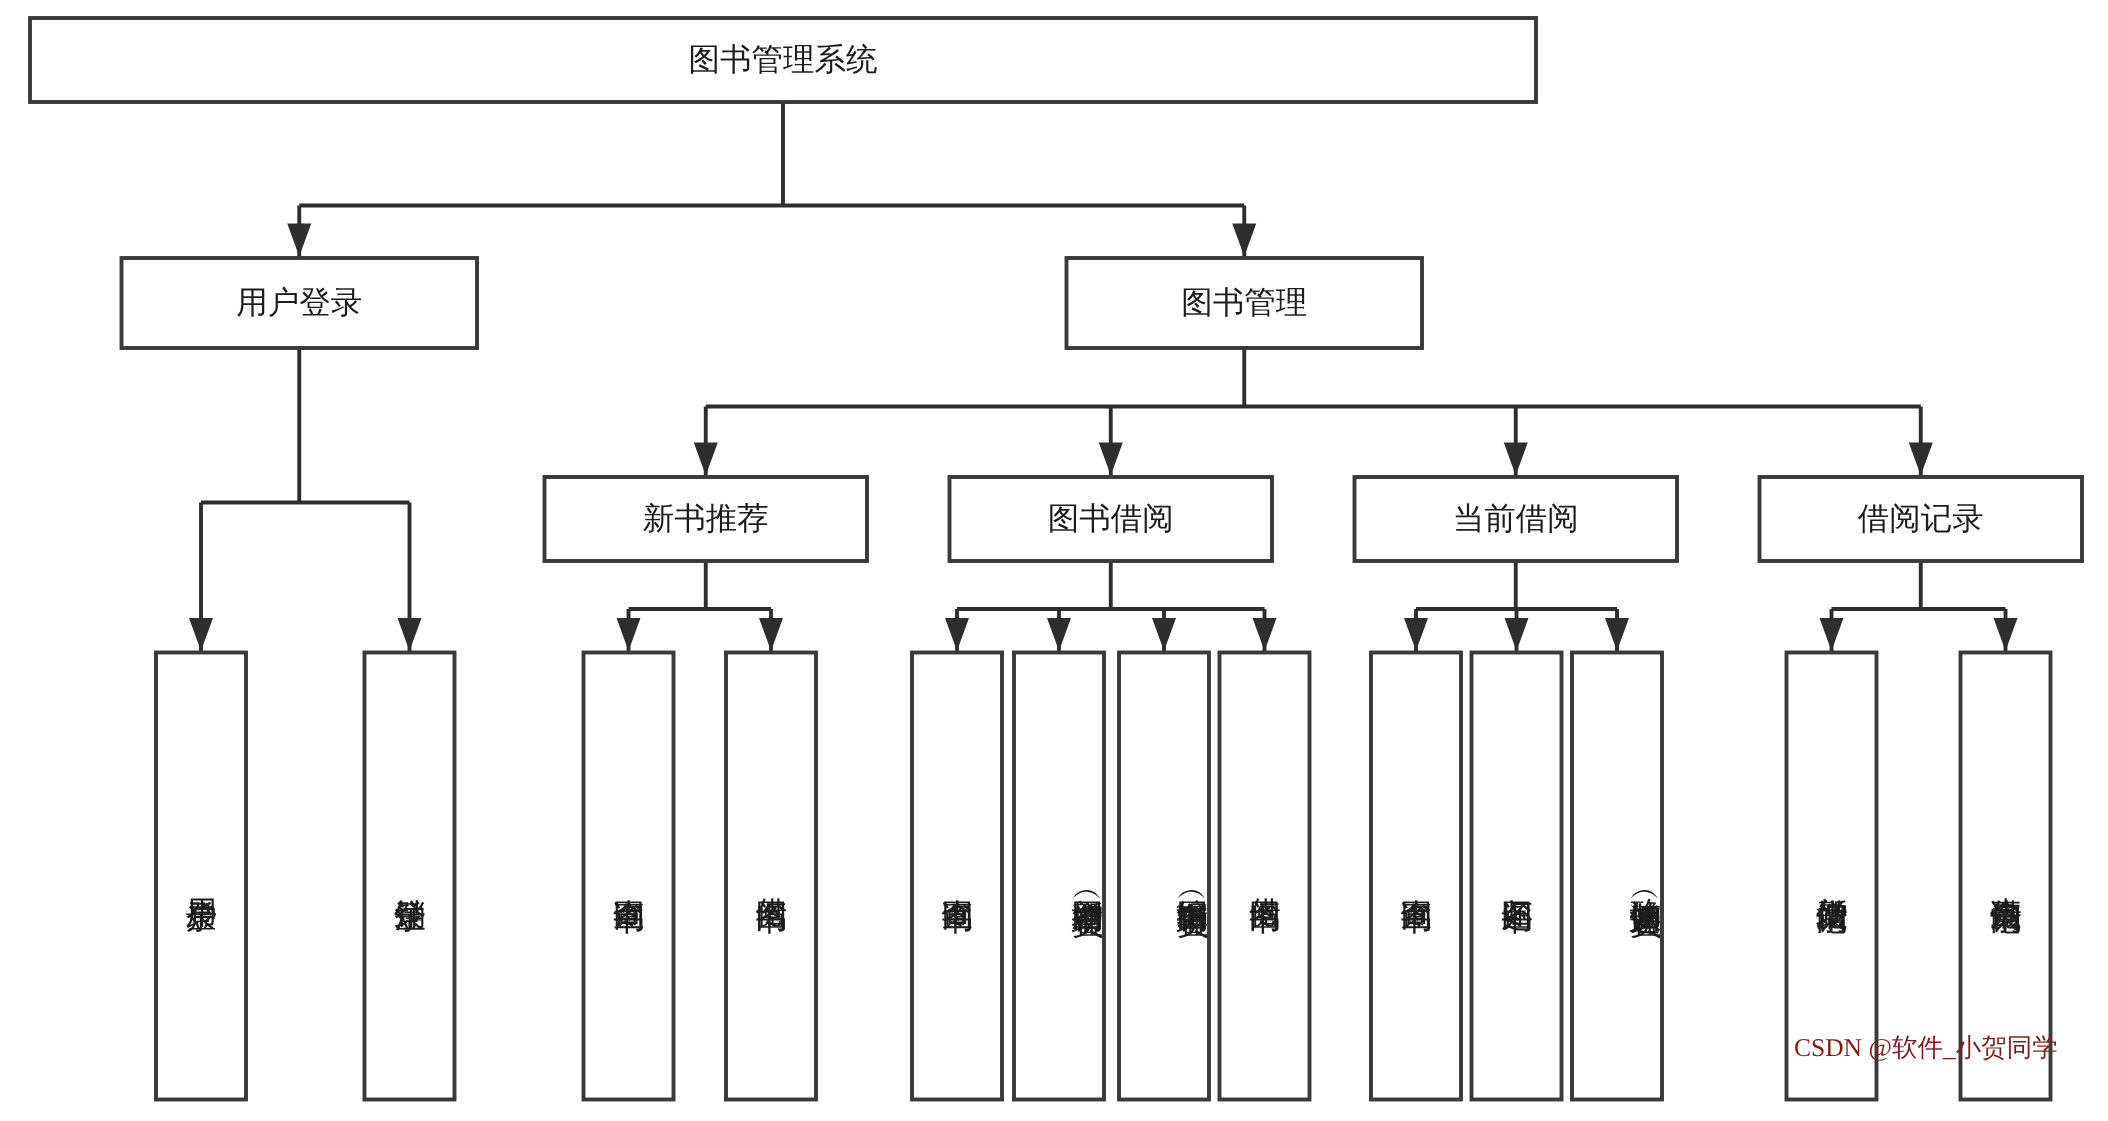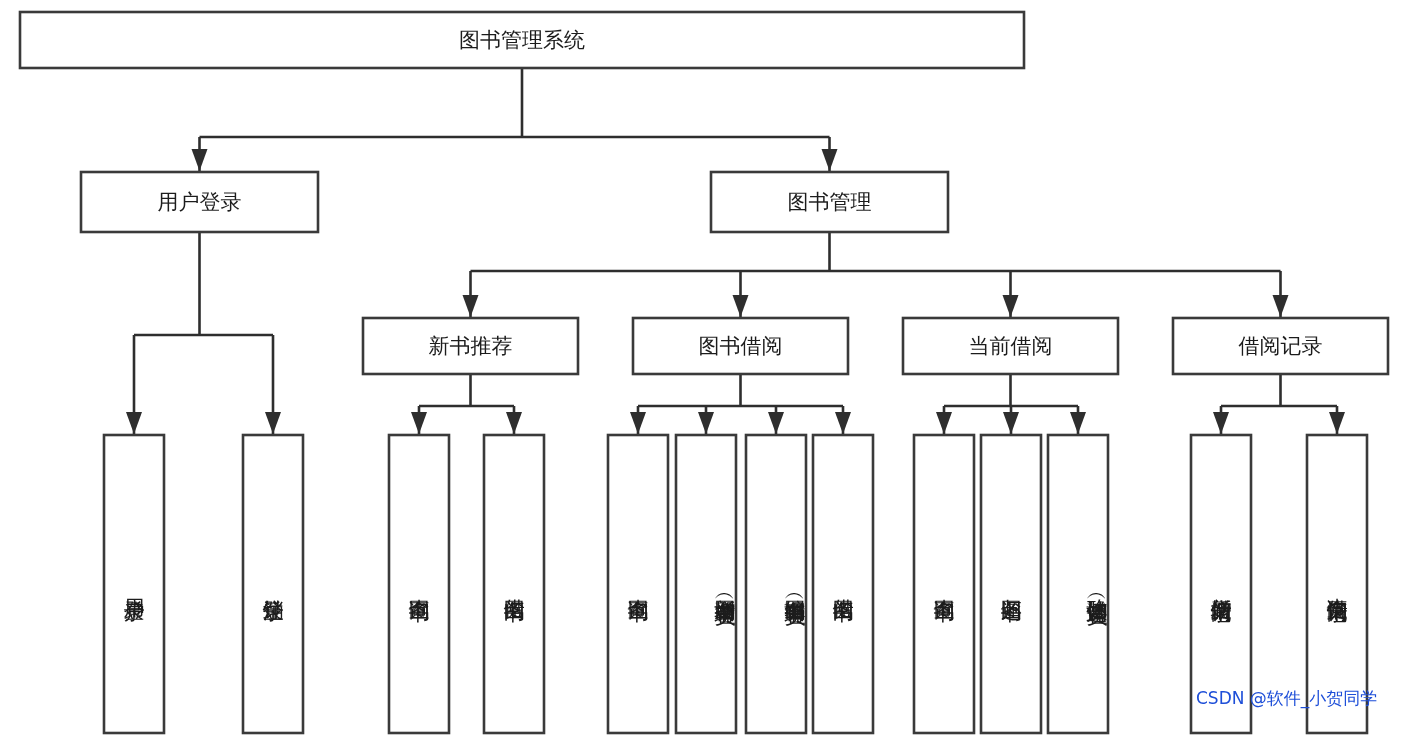--- a/index.html
+++ b/index.html
@@ -171,15 +171,15 @@
       <div class="vlabel" style="left: 676px; width: 60px; top: 445px; height: 282px;">新增图书（管理员）</div>
       <div class="vlabel" style="left: 746px; width: 60px; top: 445px; height: 282px;">编辑图书（管理员）</div>
       <div class="vlabel" style="left: 813px; width: 60px; top: 435px; height: 298px; display: flex; align-items: center; justify-content: center;">借阅图书</div>
       <div class="vlabel" style="left: 914px; width: 60px; top: 435px; height: 298px; display: flex; align-items: center; justify-content: center;">查询图书</div>
       <div class="vlabel" style="left: 981px; width: 60px; top: 435px; height: 298px; display: flex; align-items: center; justify-content: center;">归还图书</div>
       <div class="vlabel" style="left: 1048px; width: 60px; top: 445px; height: 282px;">确认归还（管理员）</div>
       <div class="vlabel" style="left: 1191px; width: 60px; top: 435px; height: 298px; display: flex; align-items: center; justify-content: center;">新增借阅记录</div>
       <div class="vlabel" style="left: 1307px; width: 60px; top: 435px; height: 298px; display: flex; align-items: center; justify-content: center;">查询借阅记录</div>
     </div>
 
-  <div class="watermark" style="left: 1196px; top: 687px; color: #1d4ed8;">CSDN @软件_小贺同学</div>
+  <div class="watermark" style="left: 1196px; top: 687px; color: #7f1d1d; font-family: Liberation Serif, serif;">CSDN @软件_小贺同学</div>
 
 </div>
 
 </body></html>

